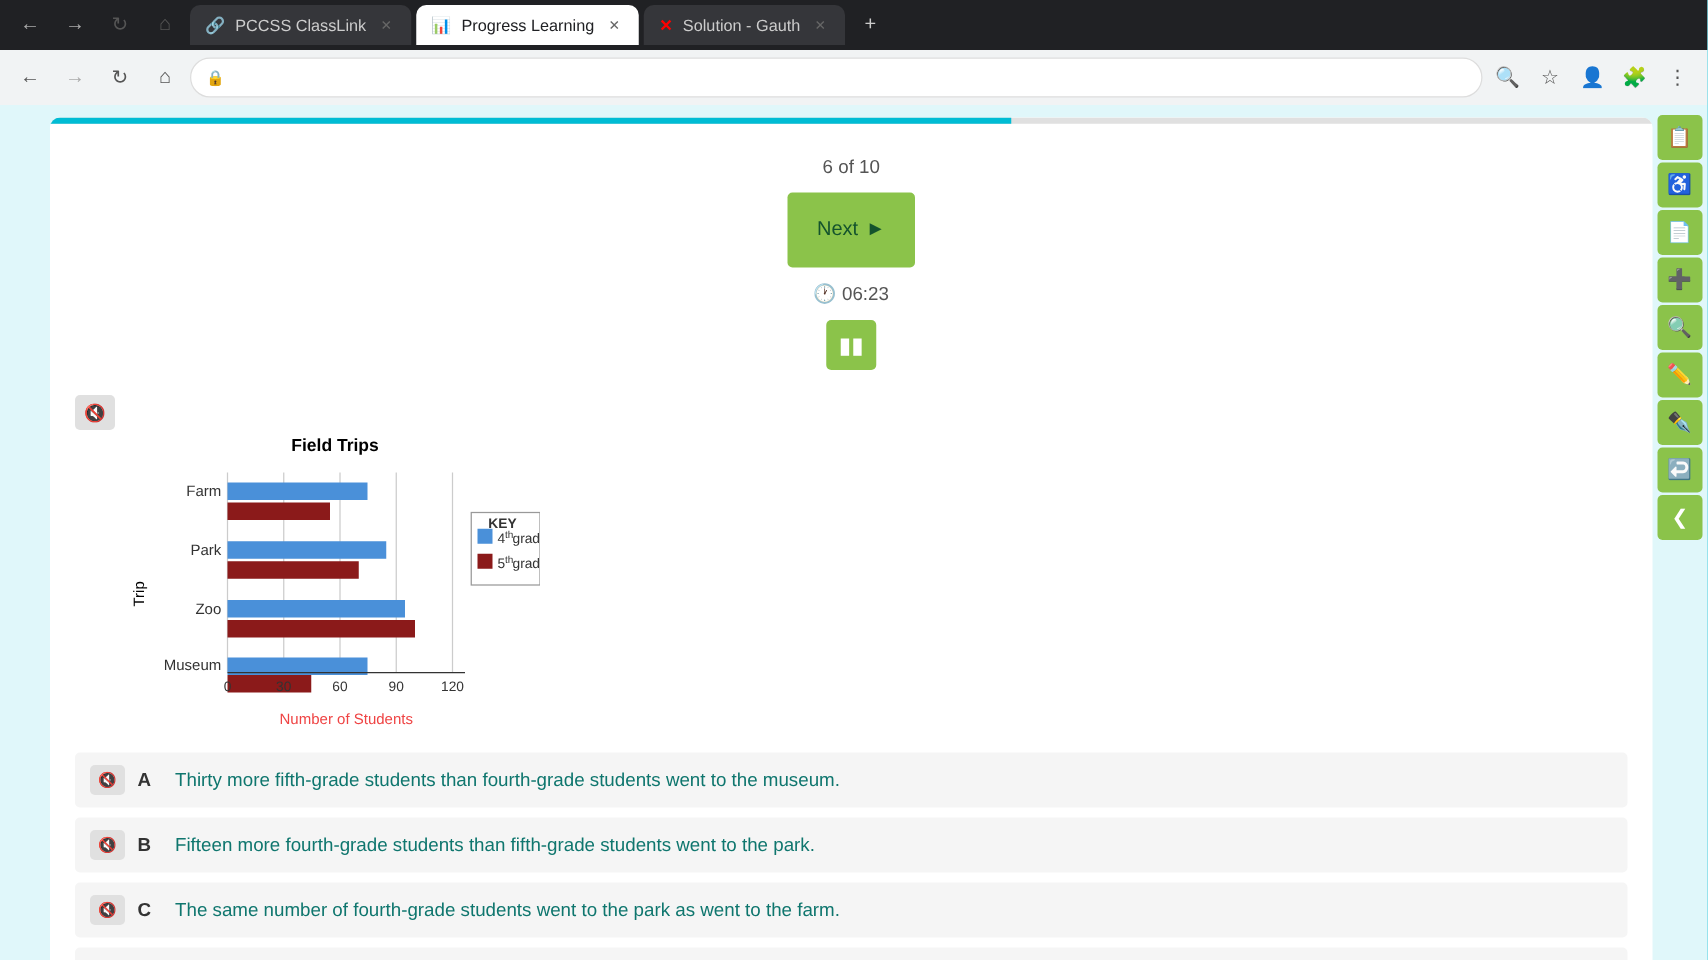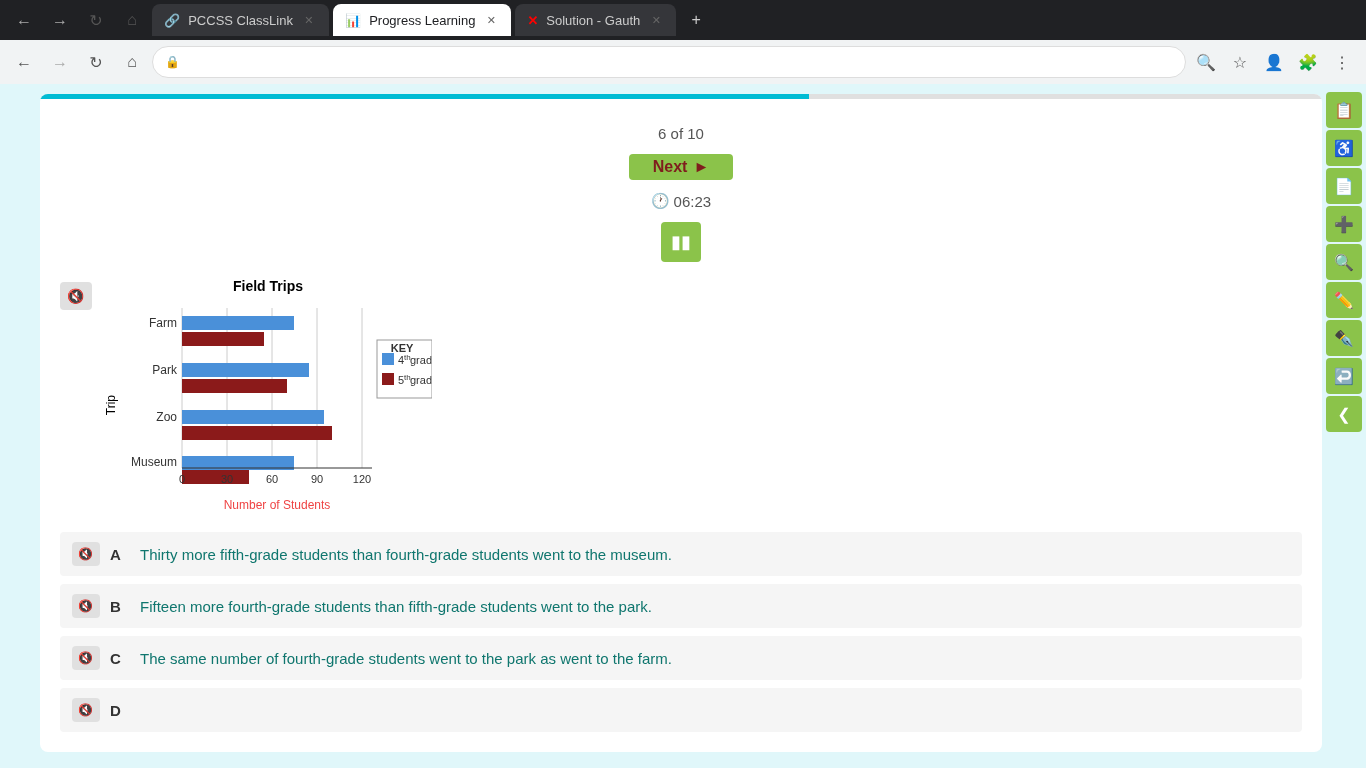--- a/index.html
+++ b/index.html
@@ -17,29 +17,29 @@
     .address-icon { color: #777; font-size: 12px; }
     .address-text { flex: 1; font-size: 13px; color: #333; overflow: hidden; white-space: nowrap; text-overflow: ellipsis; }
     .nav-actions { display: flex; align-items: center; gap: 2px; }
 
     
     .main-content { background: #e0f7fa; padding: 0; position: relative; height: calc(768px - 84px); }
 
     
     .top-bar { display: flex; align-items: center; justify-content: flex-end; padding: 10px 0 16px 0; gap: 12px; flex-direction: column; }
     .question-counter { font-size: 15px; color: #555; }
-    .next-btn { background: #8bc34a; color: #7f1d1d; border: none; border-radius: 4px; padding: 4px 24px; font-size: 16px; font-weight: bold; cursor: pointer; display: flex; align-items: center; gap: 6px; }
+    .next-btn { background: #8bc34a; color: #14532d; border: none; border-radius: 4px; padding: 21px 24px; font-size: 16px; font-weight: normal; cursor: pointer; display: flex; align-items: center; gap: 6px; }
     .timer { display: flex; align-items: center; gap: 4px; font-size: 15px; color: #555; }
     .pause-btn { background: #8bc34a; color: #fff; border: none; border-radius: 4px; width: 40px; height: 40px; font-size: 18px; cursor: pointer; display: flex; align-items: center; justify-content: center; }
 
     
     .chart-section { display: flex; align-items: flex-start; margin-bottom: 20px; position: relative; }
     .volume-btn { background: #e0e0e0; border: none; border-radius: 4px; width: 32px; height: 28px; cursor: pointer; display: flex; align-items: center; justify-content: center; font-size: 14px; color: #555; margin-top: 4px; }
     .chart-container { margin-left: 12px; }
-    .chart-title { text-align: center; font-size: 14px; font-weight: bold; margin-bottom: 4px; }
+    .chart-title { text-align: center; font-size: 14px; font-weight: bold; margin-bottom: 4px; margin-top: 36px; }
     .y-axis-label { writing-mode: vertical-rl; text-orientation: mixed; transform: rotate(180deg); font-size: 12px; margin-right: 4px; text-align: center; align-self: center; }
 
     
     .chart-svg { display: block; }
 
     
     .question-text { font-size: 15px; color: #333; margin: 16px 0; line-height: 1.5; }
 
     
     .answer-choices { display: flex; flex-direction: column; gap: 8px; }

